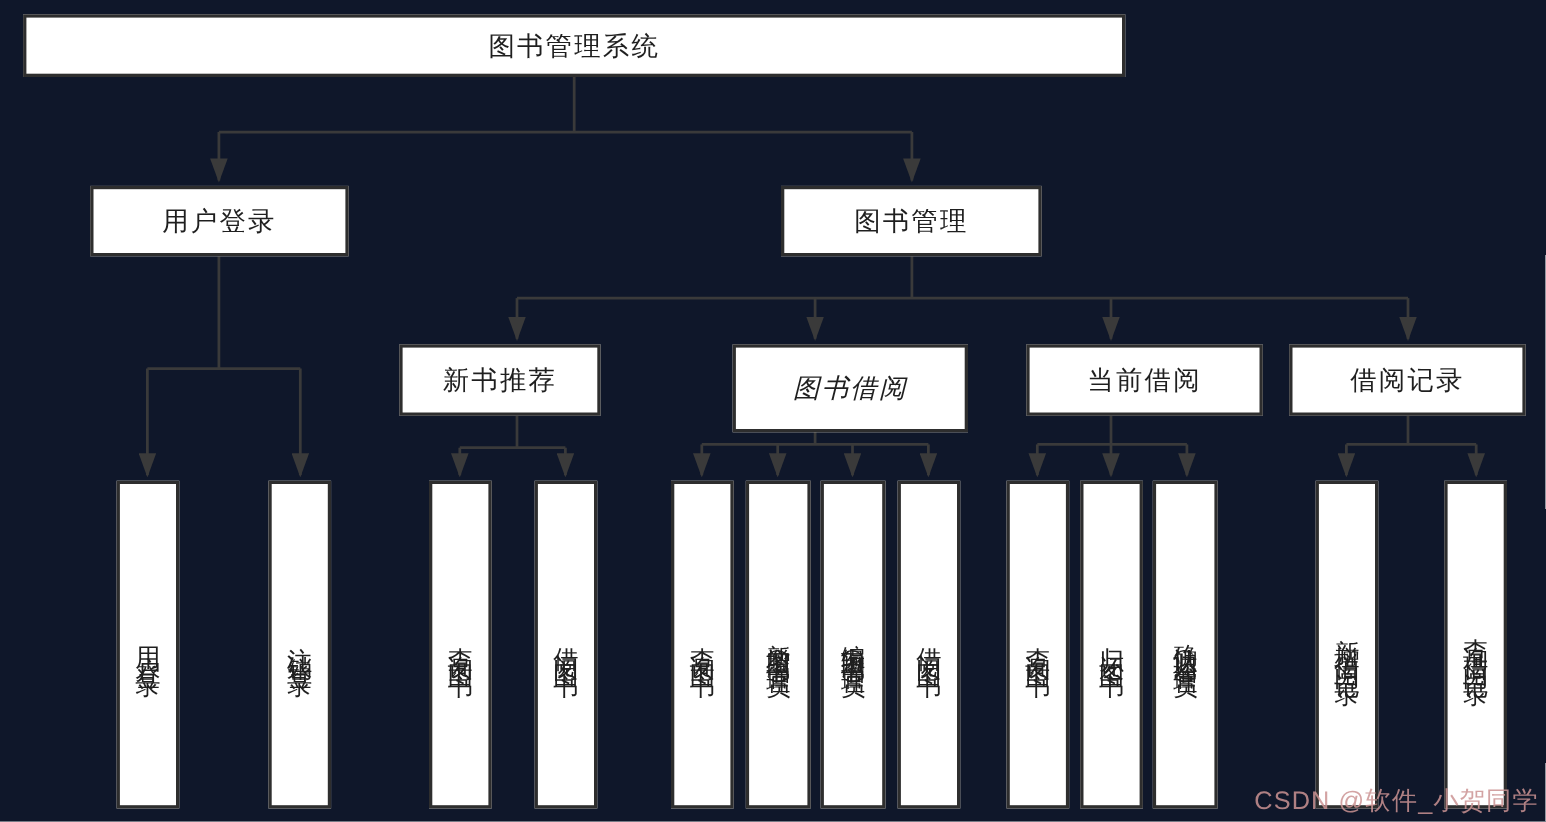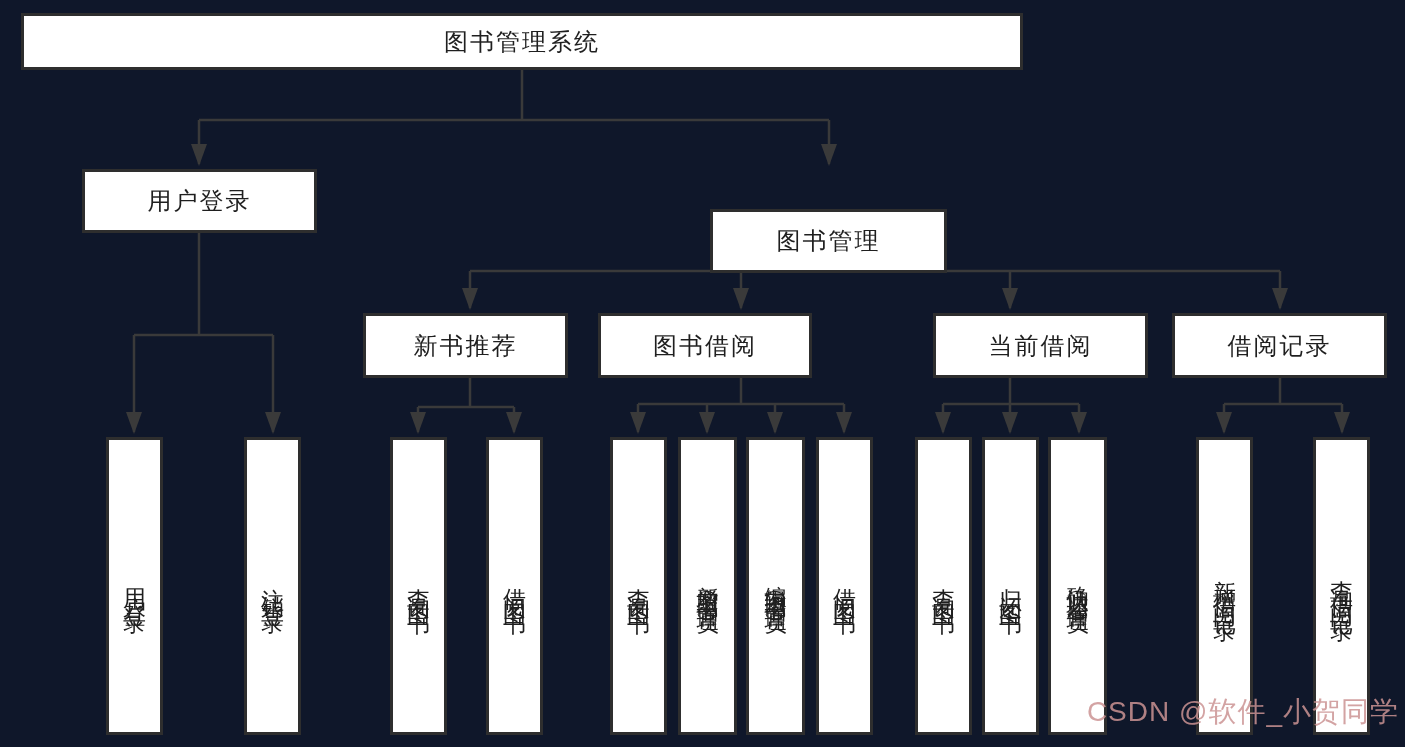--- a/index.html
+++ b/index.html
@@ -41,22 +41,22 @@
     line-height: 1;
     white-space: nowrap;
   }
   .node.v .lbl.tight {
     font-size: 22px;
     letter-spacing: 4px;
   }
   .watermark {
     position: absolute;
     right: 6px;
-    bottom: 16px;
-    font-size: 28px;
+    bottom: 4px;
+    font-size: 23px;
     color: rgba(203, 147, 147, 0.85);
     letter-spacing: 1px;
     z-index: 3;
     white-space: nowrap;
   }
 </style>
 </head>
 <body>
 
 <div class="canvas">
@@ -111,28 +111,28 @@
     </g>
   </svg>
 
   <div class="node h" style="left:21px; top:13px; width:1002px; height:57px;">
     <span class="lbl">图书管理系统</span>
   </div>
 
   <div class="node h" style="left:82px; top:169px; width:235px; height:64px;">
     <span class="lbl">用户登录</span>
   </div>
-  <div class="node h" style="left:710px; top:169px; width:237px; height:64px;margin-top:40px;">
+  <div class="node h" style="left:710px; top:169px; width:237px; height:64px;">
     <span class="lbl">图书管理</span>
   </div>
 
-  <div class="node h" style="left:363px; top:313px; width:205px; height:65px;">
+  <div class="node h" style="left:363px; top:313px; width:183px; height:65px;">
     <span class="lbl">新书推荐</span>
   </div>
-  <div class="node h" style="left:598px; top:313px; width:214px; height:65px;">
+  <div class="node h" style="left:666px; top:313px; width:214px; height:80px;font-style:italic;">
     <span class="lbl">图书借阅</span>
   </div>
   <div class="node h" style="left:933px; top:313px; width:215px; height:65px;">
     <span class="lbl">当前借阅</span>
   </div>
   <div class="node h" style="left:1172px; top:313px; width:215px; height:65px;">
     <span class="lbl">借阅记录</span>
   </div>
 
   <div class="node v" style="left:106px; top:437px; width:57px; height:298px;">

